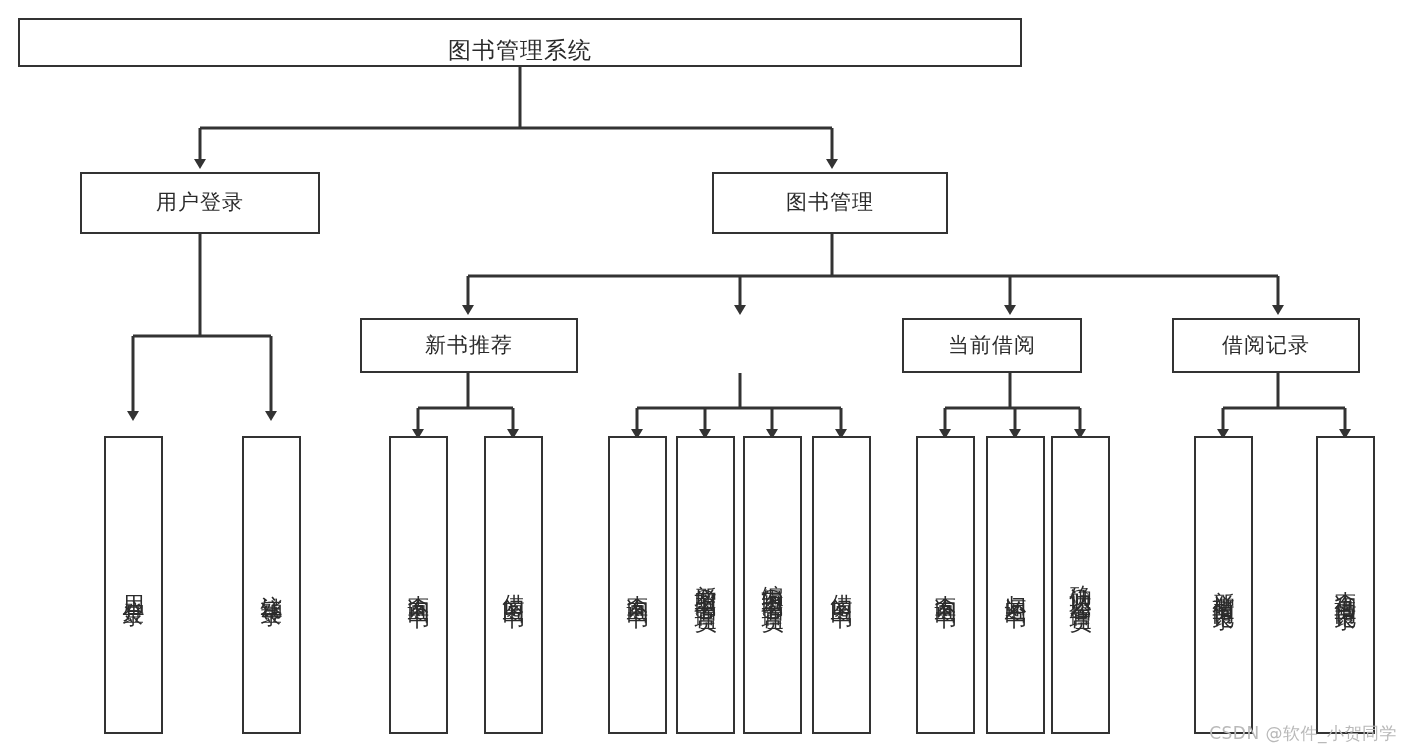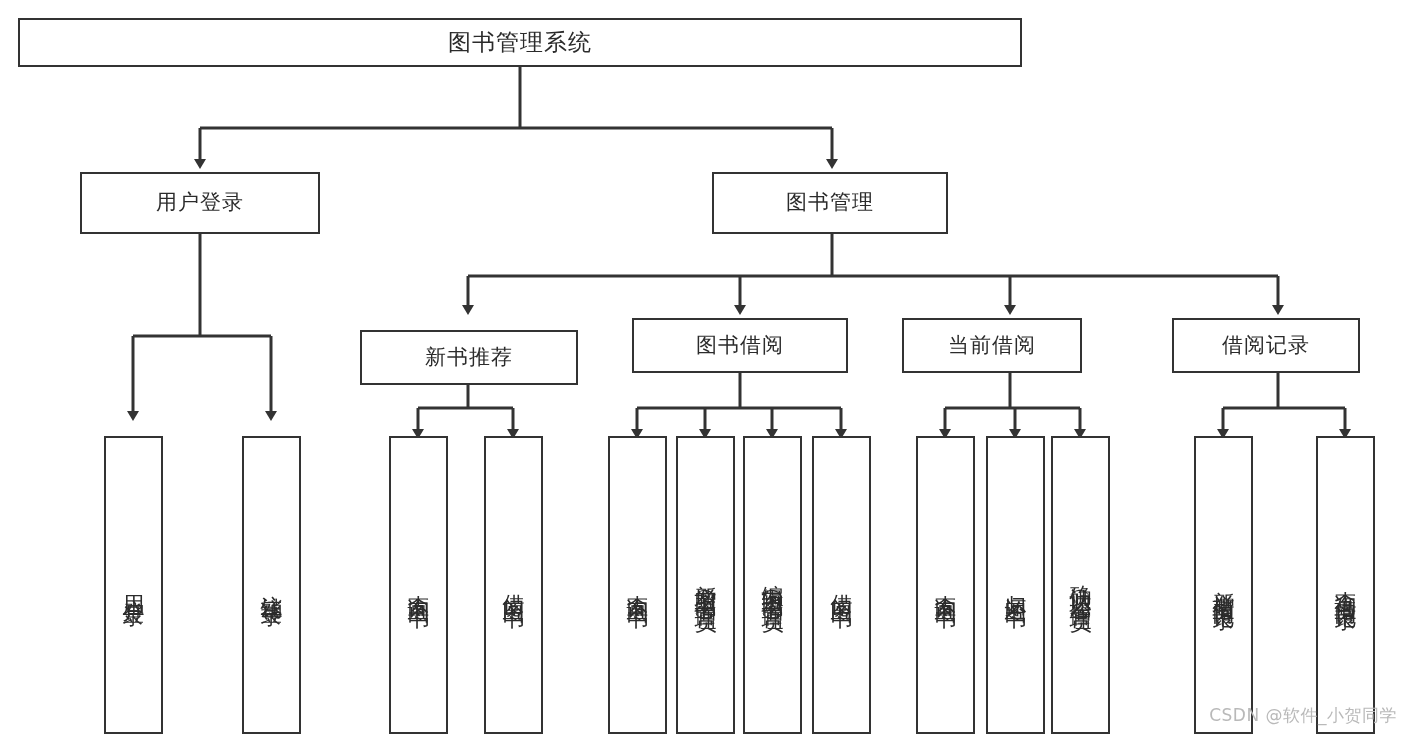--- a/index.html
+++ b/index.html
@@ -57,21 +57,21 @@
     writing-mode: vertical-rl;
     text-orientation: upright;
     display: block;
   }
   .node.root {
     font-size: 23px;
   }
   #watermark {
     position: absolute;
     right: 8px;
-    bottom: 20px;
+    bottom: 2px;
     font-size: 17px;
     color: #b9b9b9;
     letter-spacing: 0.5px;
     white-space: nowrap;
     font-family: "DejaVu Sans", "Liberation Sans", sans-serif;
   }
 </style>
 </head>
 <body>
 
@@ -120,36 +120,33 @@
       <path d="M1015,408 L1015,430" marker-end="url(#arrow)"></path>
       <path d="M1080,408 L1080,430" marker-end="url(#arrow)"></path>
 
       <path d="M1278,373 L1278,408"></path>
       <path d="M1223,408 L1345,408"></path>
       <path d="M1223,408 L1223,430" marker-end="url(#arrow)"></path>
       <path d="M1345,408 L1345,430" marker-end="url(#arrow)"></path>
     </g>
   </svg>
 
-  <div class="node horiz root" style="left:18px; top:18px; width:1004px; height:49px;">
+  <div class="node horiz root" style="left:18px; top:18px; width:1004px; height:49px;align-items:flex-end;">
     <span class="lbl">图书管理系统</span>
   </div>
 
   <div class="node horiz" style="left:80px; top:172px; width:240px; height:62px;">
     <span class="lbl">用户登录</span>
   </div>
   <div class="node horiz" style="left:712px; top:172px; width:236px; height:62px;">
     <span class="lbl">图书管理</span>
   </div>
 
-  <div class="node horiz" style="left:360px; top:318px; width:218px; height:55px;margin-top:12px;">
+  <div class="node horiz" style="left:360px; top:318px; width:218px; height:55px;">
     <span class="lbl">新书推荐</span>
-  </div>
-  <div class="node horiz" style="left:632px; top:318px; width:216px; height:55px;">
-    <span class="lbl">图书借阅</span>
   </div>
   <div class="node horiz" style="left:902px; top:318px; width:180px; height:55px;">
     <span class="lbl">当前借阅</span>
   </div>
   <div class="node horiz" style="left:1172px; top:318px; width:188px; height:55px;">
     <span class="lbl">借阅记录</span>
   </div>
 
   <div class="node vert" style="left:104px; top:436px; width:59px; height:298px;">
     <span class="lbl">用户登录</span>

